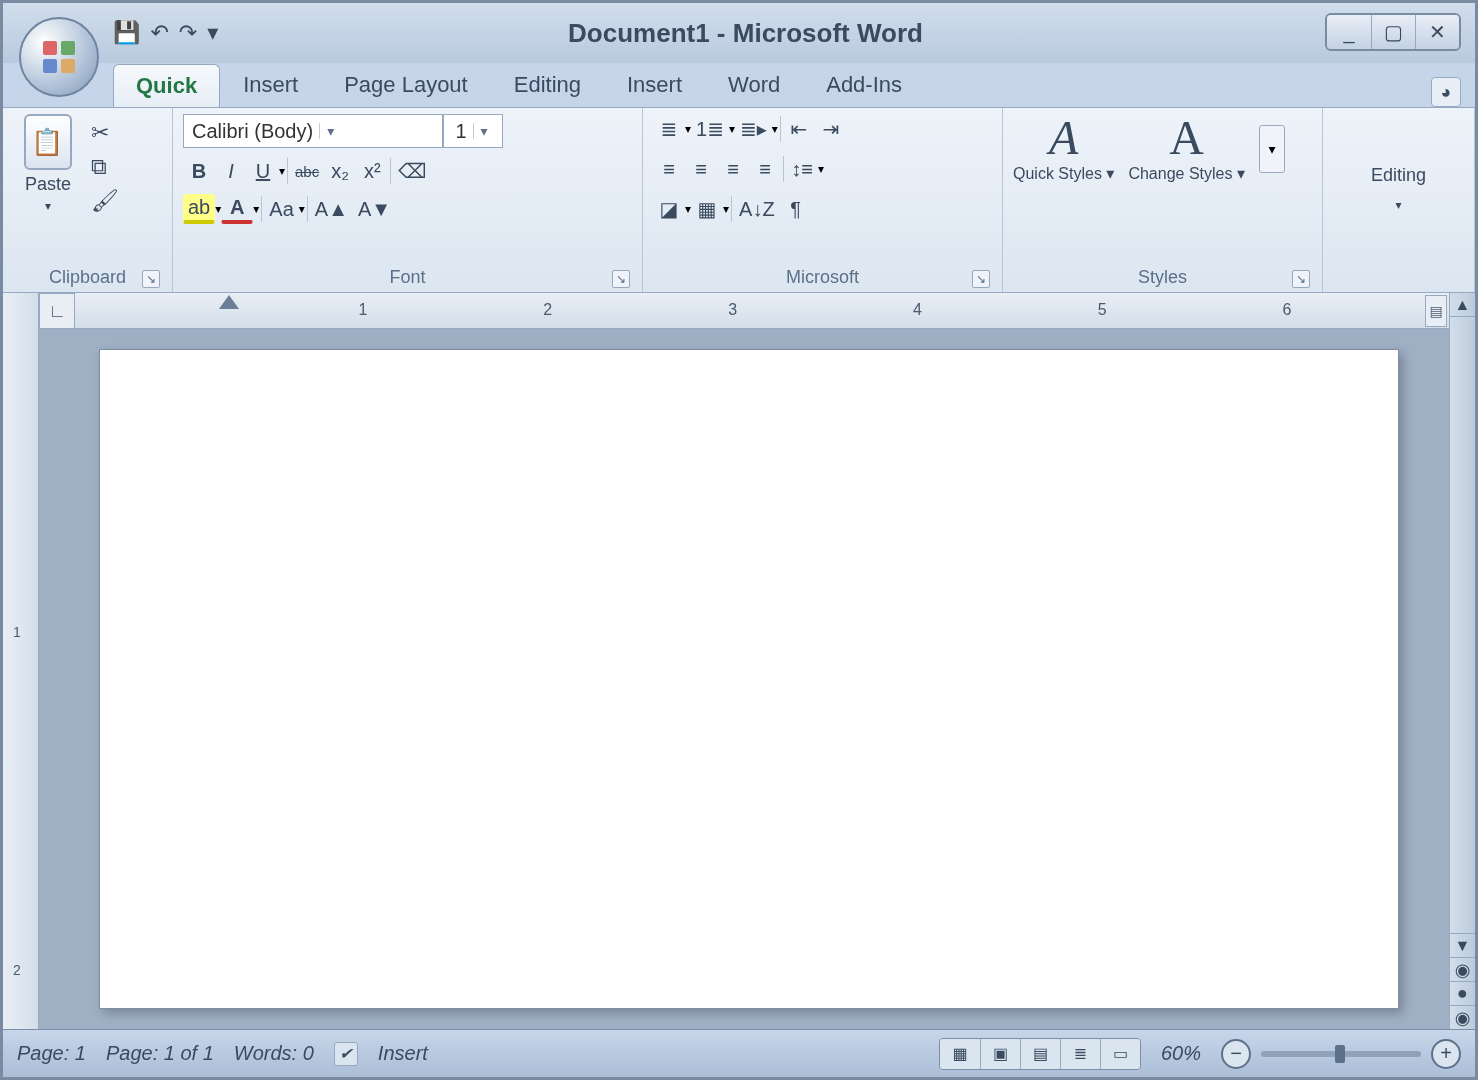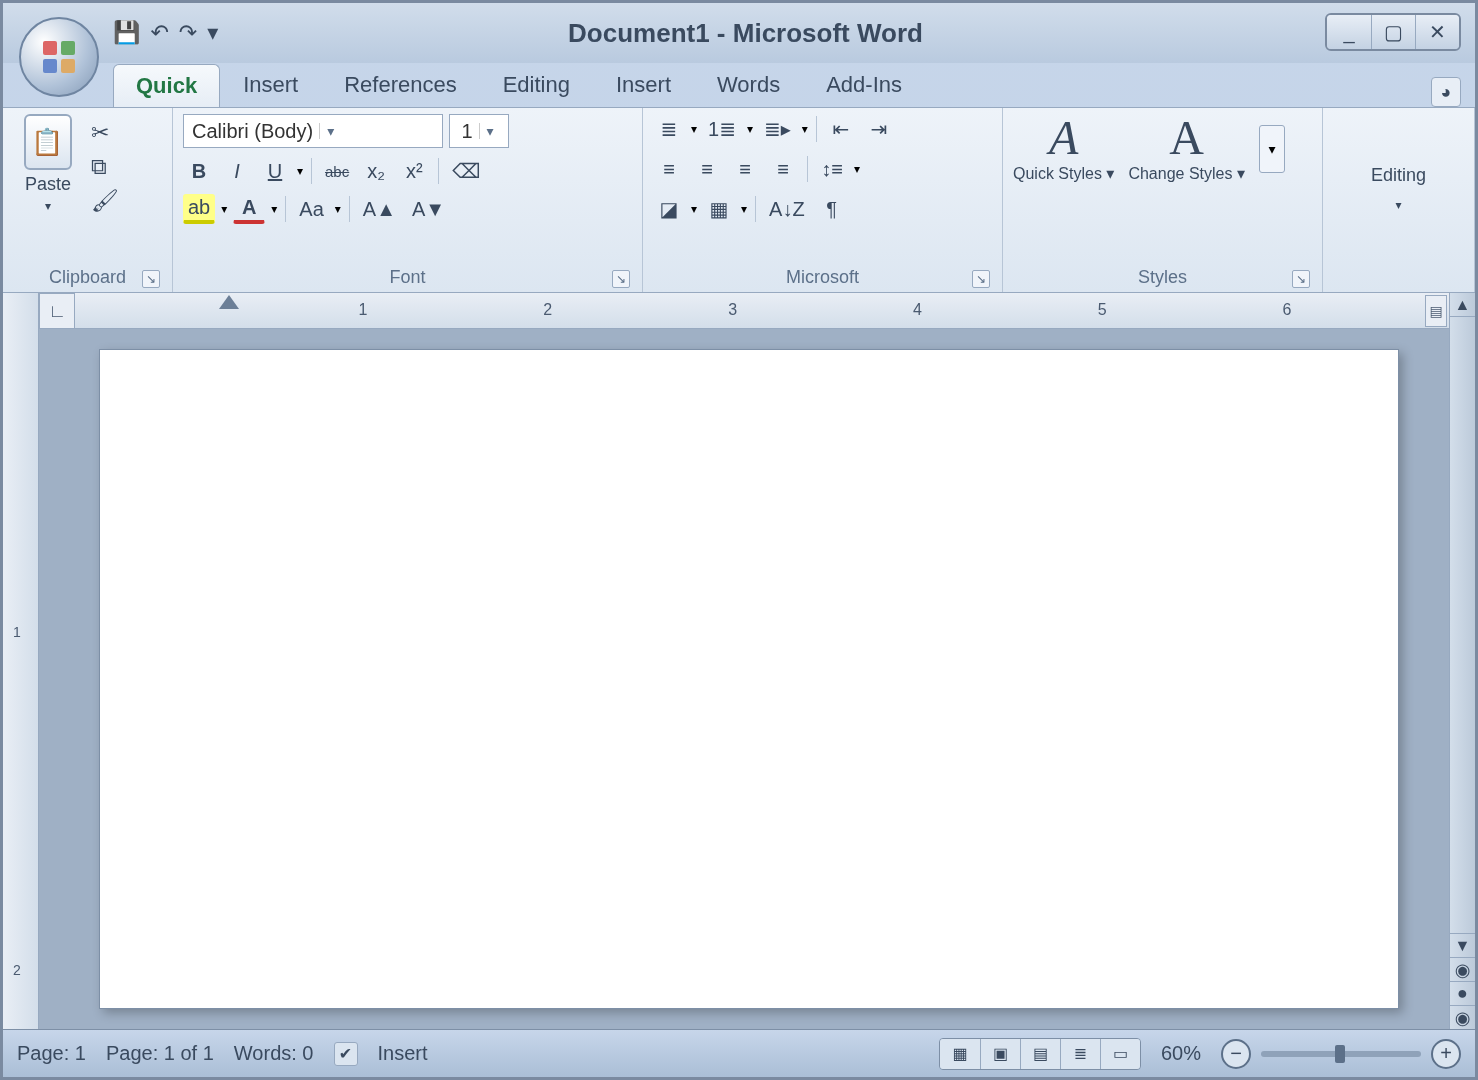--- a/index.html
+++ b/index.html
@@ -128,21 +128,21 @@
     font-size:18px;color:#3a4a5f;
   }
   .paste-icon {
     width:48px;height:56px;border:2px solid #97a9c0;border-radius:6px;
     background:linear-gradient(to bottom,#fff,#dbe5f0);
     display:flex;align-items:center;justify-content:center;font-size:26px;
   }
   .mini-col { display:flex;flex-direction:column;gap:8px;font-size:22px;color:#3a4a5f;padding-top:6px;}
   
   .font-rows { display:flex;flex-direction:column;gap:8px;flex:1; }
-  .row { display:flex;align-items:center;gap:6px; }
+  .row { display:flex;align-items:center;}
   .combo {
     border:1px solid #97a9c0;background:#fff;
     height:34px;display:flex;align-items:center;padding:0 8px;
     font-size:20px;color:#333;
   }
   .combo.font { width:260px; }
   .combo.size { width:60px; justify-content:center; }
   .dd { width:18px;text-align:center;color:#5c7089;font-size:14px;border-left:1px solid #ccc;padding-left:4px;margin-left:6px;}
   .tbtn {
     min-width:32px;height:30px;
@@ -213,21 +213,21 @@
     padding:0 14px;gap:20px;
   }
   .statusbar .spacer{flex:1;}
   .view-btns{display:flex;gap:0;border:1px solid #7d8fa6;border-radius:4px;overflow:hidden;}
   .view-btns div{width:40px;height:30px;display:flex;align-items:center;justify-content:center;background:#dbe5f0;border-left:1px solid #97a9c0;font-size:16px;}
   .view-btns div:first-child{border-left:none;}
   .zoom{display:flex;align-items:center;gap:10px;}
   .zbtn{width:30px;height:30px;border:2px solid #5c7089;border-radius:50%;display:flex;align-items:center;justify-content:center;font-size:20px;background:#dbe5f0;}
   .zslider{width:160px;height:6px;background:#8fa2b9;position:relative;border-radius:3px;}
   .zslider .thumb{position:absolute;left:46%;top:-6px;width:10px;height:18px;background:#5c7089;border-radius:2px;}
-  .status-item{display:flex;align-items:center;gap:6px;}
+  .status-item{display:flex;align-items:center;gap:6px;font-style:italic;}
   .proof-icon{width:24px;height:24px;border-radius:3px;background:#dbe5f0;border:1px solid #97a9c0;display:flex;align-items:center;justify-content:center;font-size:16px;}
   .ruler-toggle{position:absolute;right:2px;top:2px;width:22px;height:32px;border:1px solid #97a9c0;background:#e9eef5;display:flex;align-items:center;justify-content:center;font-size:14px;}
 </style>
 </head>
 <body>
 
 <div class="window">
 
   <div class="titlebar">
     <div class="office-btn">
@@ -248,24 +248,24 @@
     <div class="win-controls">
       <div>_</div>
       <div>▢</div>
       <div>✕</div>
     </div>
   </div>
 
   <div class="tabs">
     <div class="tab active">Quick</div>
     <div class="tab">Insert</div>
-    <div class="tab">References</div>
+    <div class="tab">Page Layout</div>
     <div class="tab">Editing</div>
     <div class="tab">Insert</div>
-    <div class="tab">Words</div>
+    <div class="tab">Word</div>
     <div class="tab">Add-Ins</div>
     <div class="help-btn">◕</div>
   </div>
 
   <div class="ribbon">
 
     <div class="group" style="width:170px">
       <div class="group-body">
         <div class="paste-btn">
           <div class="paste-icon">📋</div>

